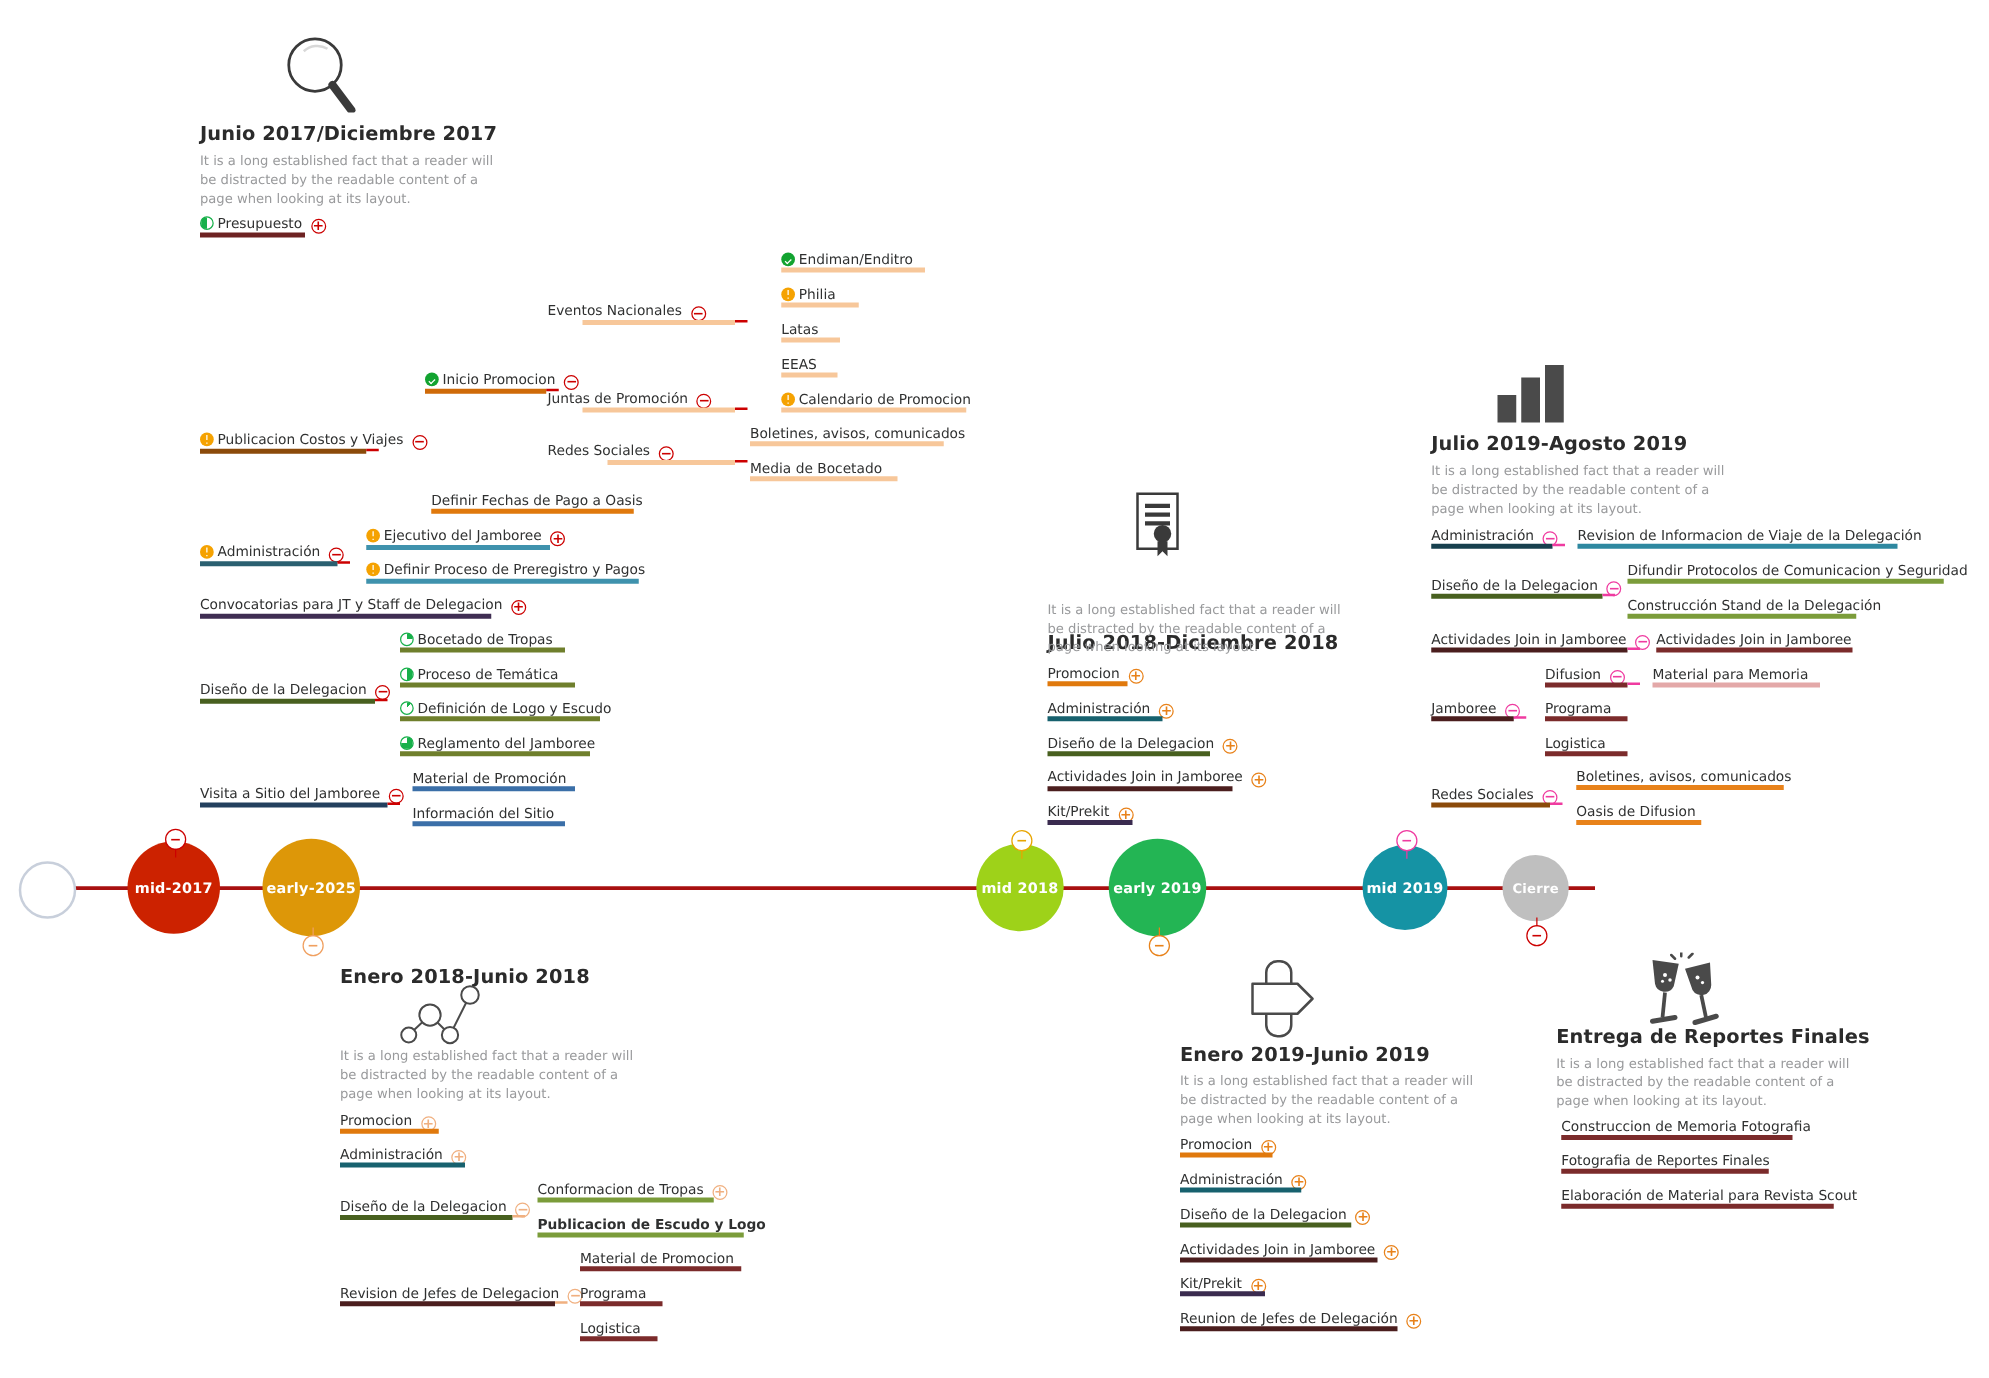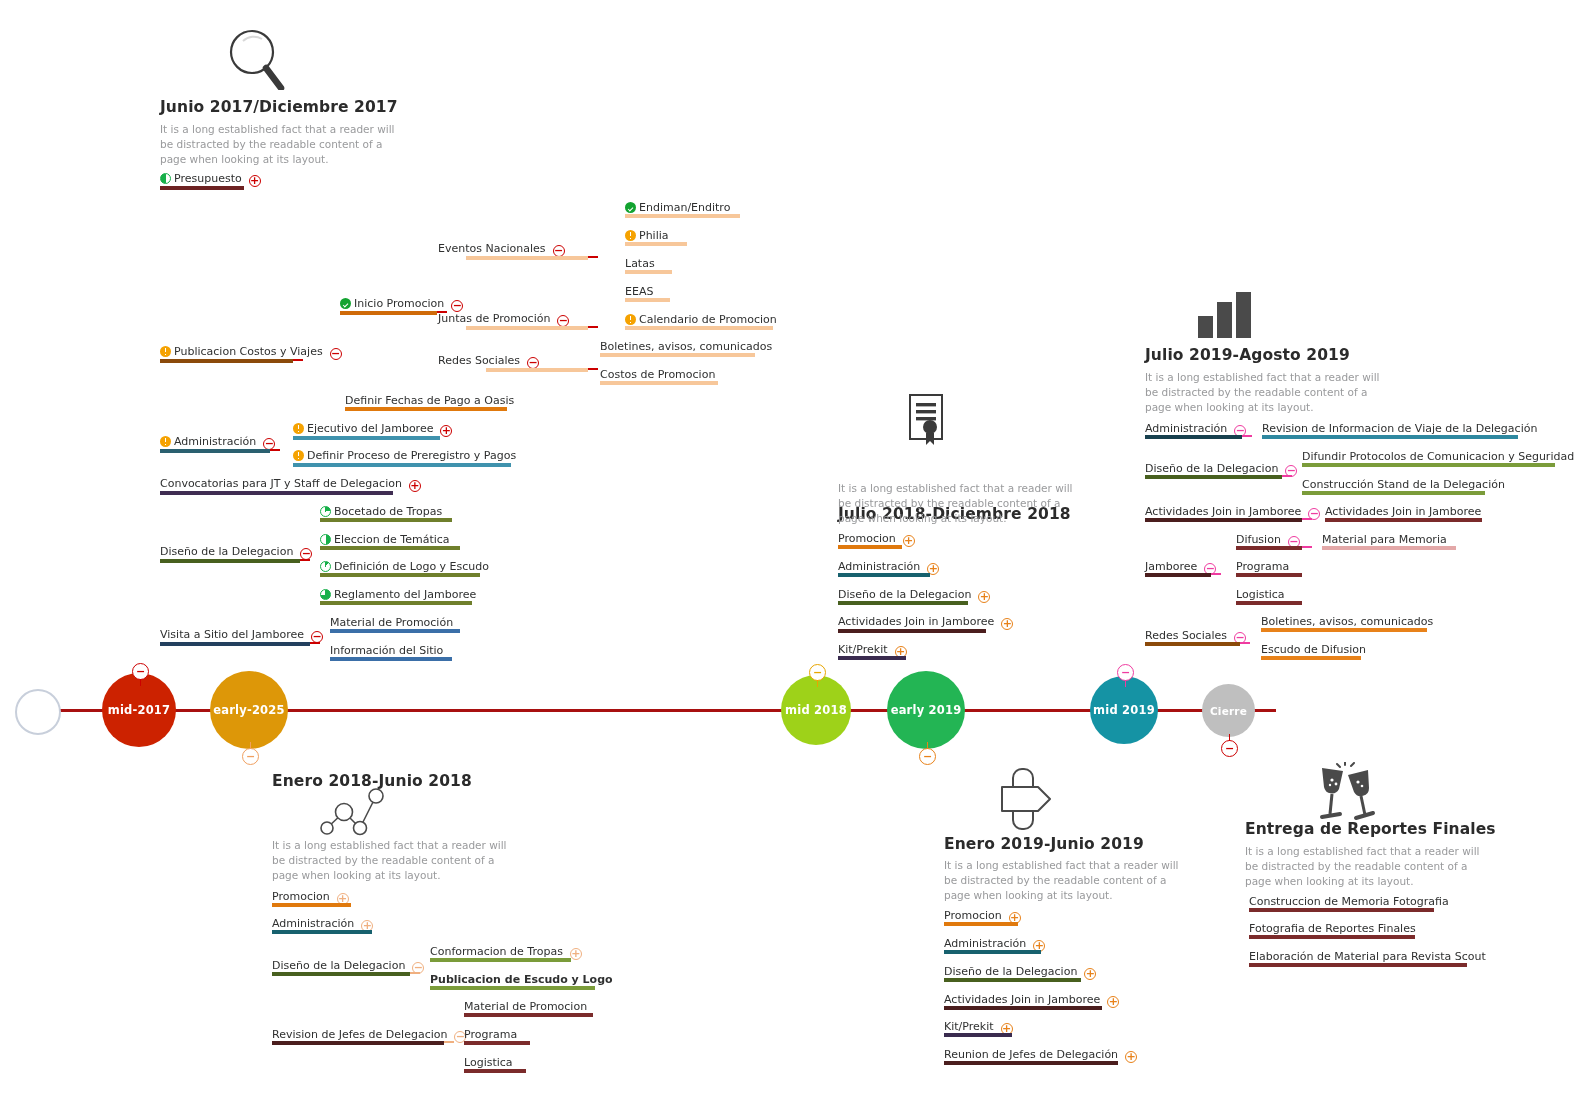--- a/index.html
+++ b/index.html
@@ -156,21 +156,21 @@
 <div class="task r" style="left:438px;top:350px;">
   <span class="lbl">Redes Sociales</span><span class="tg">−</span>
   <div class="bar" style="top:18px;left:48px;width:102px;background:#f7c79a;"></div>
   <div class="stub" style="top:18px;left:150px;width:10px;background:#c00;"></div>
 </div>
 <div class="task" style="left:600px;top:336px;">
   <span class="lbl">Boletines, avisos, comunicados</span>
   <div class="bar" style="top:17px;width:155px;background:#f7c79a;"></div>
 </div>
 <div class="task" style="left:600px;top:364px;">
-  <span class="lbl">Costos de Promocion</span>
+  <span class="lbl">Media de Bocetado</span>
   <div class="bar" style="top:17px;width:118px;background:#f7c79a;"></div>
 </div>
 
 <div class="task" style="left:345px;top:390px;">
   <span class="lbl">Definir Fechas de Pago a Oasis</span>
   <div class="bar" style="top:17px;width:162px;background:#e0790d;"></div>
 </div>
 <div class="task" style="left:293px;top:418px;">
   <span class="sdot warn"></span><span class="lbl">Ejecutivo del Jamboree</span><span class="tg">+</span>
   <div class="bar" style="top:18px;width:147px;background:#3f92ad;"></div>
@@ -188,21 +188,21 @@
 <div class="task" style="left:160px;top:473px;">
   <span class="lbl">Convocatorias para JT y Staff de Delegacion</span><span class="tg">+</span>
   <div class="bar" style="top:18px;width:233px;background:#3f2d52;"></div>
 </div>
 
 <div class="task" style="left:320px;top:501px;">
   <span class="pie" style="background:conic-gradient(#17b04a 0 25%,#fff 25% 100%);"></span><span class="lbl">Bocetado de Tropas</span>
   <div class="bar" style="top:17px;width:132px;background:#6f7f2c;"></div>
 </div>
 <div class="task" style="left:320px;top:529px;">
-  <span class="pie" style="background:linear-gradient(90deg,#fff 50%,#17b04a 50%);"></span><span class="lbl">Eleccion de Temática</span>
+  <span class="pie" style="background:linear-gradient(90deg,#fff 50%,#17b04a 50%);"></span><span class="lbl">Proceso de Temática</span>
   <div class="bar" style="top:17px;width:140px;background:#6f7f2c;"></div>
 </div>
 <div class="task r" style="left:160px;top:541px;">
   <span class="lbl">Diseño de la Delegacion</span><span class="tg">−</span>
   <div class="bar" style="top:18px;left:0;width:140px;background:#48601f;"></div>
   <div class="stub" style="top:18px;left:140px;width:10px;background:#c00;"></div>
 </div>
 <div class="task" style="left:320px;top:556px;">
   <span class="pie" style="background:conic-gradient(#17b04a 0 12%,#fff 12% 100%);"></span><span class="lbl">Definición de Logo y Escudo</span>
   <div class="bar" style="top:17px;width:160px;background:#6f7f2c;"></div>
@@ -327,21 +327,21 @@
 <div class="task" style="left:1261px;top:611px;">
   <span class="lbl">Boletines, avisos, comunicados</span>
   <div class="bar" style="top:17px;width:166px;background:#e8821a;"></div>
 </div>
 <div class="task r" style="left:1145px;top:625px;">
   <span class="lbl">Redes Sociales</span><span class="tg p">−</span>
   <div class="bar" style="top:17px;left:0;width:95px;background:#8b4a0a;"></div>
   <div class="stub" style="top:17px;left:95px;width:10px;background:#ef3ba0;"></div>
 </div>
 <div class="task" style="left:1261px;top:639px;">
-  <span class="lbl">Escudo de Difusion</span>
+  <span class="lbl">Oasis de Difusion</span>
   <div class="bar" style="top:17px;width:100px;background:#e8821a;"></div>
 </div>
 
 <div class="abs sec-title" style="left:272px;top:772px;">Enero 2018-Junio 2018</div>
 <svg class="ico" style="left:314px;top:786px;" width="74" height="52" viewBox="0 0 74 52">
   <line x1="13" y1="42" x2="30" y2="26" stroke="#4a4a4a" stroke-width="1.6"></line>
   <line x1="30" y1="26" x2="46" y2="42" stroke="#4a4a4a" stroke-width="1.6"></line>
   <line x1="46" y1="42" x2="62" y2="10" stroke="#4a4a4a" stroke-width="1.6"></line>
   <circle cx="13" cy="42" r="6" fill="#fff" stroke="#4a4a4a" stroke-width="1.6"></circle>
   <circle cx="30" cy="26" r="8.5" fill="#fff" stroke="#4a4a4a" stroke-width="1.6"></circle>

